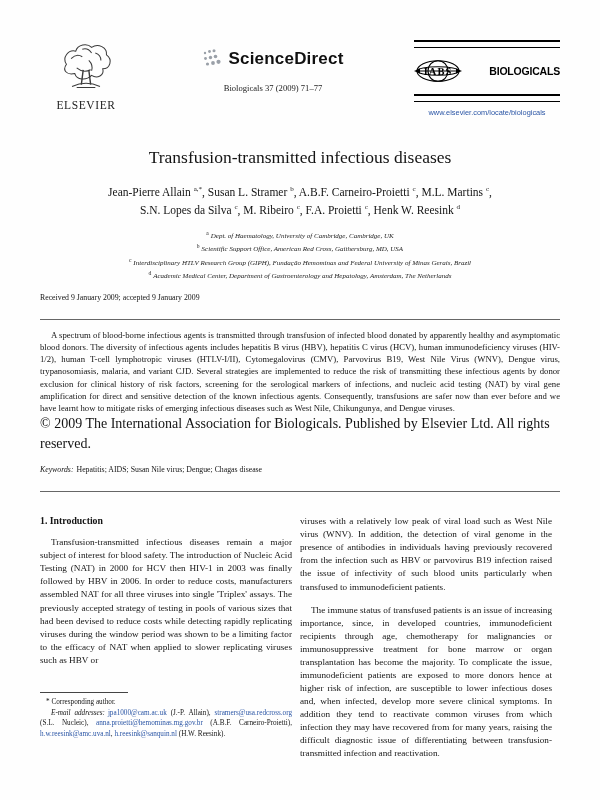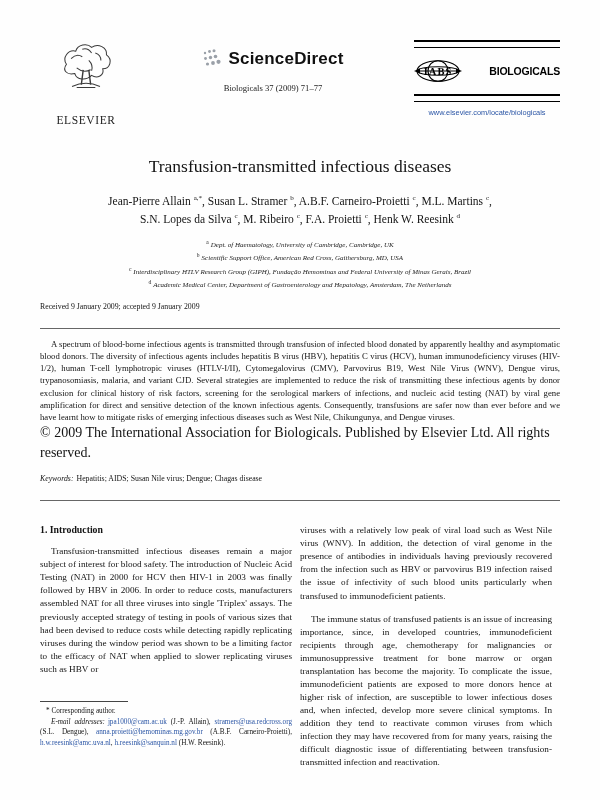--- a/index.html
+++ b/index.html
@@ -4,21 +4,21 @@
 <style>
   html,body{margin:0;padding:0;background:#e9e9e9;}
   .page{
     position:relative;width:600px;height:800px;margin:0 auto;background:#fefefe;
     font-family:"Liberation Serif", serif;color:#141414;box-sizing:border-box;
     padding:40px 40px 0 40px;overflow:hidden;
   }
   
   .hdr{display:flex;justify-content:space-between;align-items:flex-start;}
   .elsevier{width:92px;text-align:center;}
-  .els-word{font-size:11.5px;letter-spacing:.6px;margin-top:16px;color:#222;}
+  .els-word{font-size:11.5px;letter-spacing:.6px;margin-top:1px;color:#222;}
   .hdr-center{flex:1;text-align:center;padding-top:2px;font-family:"Liberation Sans",sans-serif;}
   .avail{font-size:8px;color:#222;}
   .sd-row{display:flex;align-items:center;justify-content:center;margin-top:6px;gap:4px;}
   .sd-word{font-size:17px;font-weight:600;color:#101010;letter-spacing:.2px;}
   .jref{font-family:"Liberation Serif",serif;font-size:8.6px;margin-top:13px;color:#222;}
   .hdr-right{width:146px;display:flex;flex-direction:column;align-items:stretch;}
   .dbl{height:5px;border-top:2.2px solid #000;border-bottom:1.2px solid #000;}
   .iabs-row{display:flex;align-items:center;justify-content:center;gap:5px;margin:10px 0;}
   .iabs-globe{position:relative;width:48px;height:26px;}
   .iabs-globe svg{position:absolute;left:0;top:0;}
@@ -147,21 +147,21 @@
 
   <div class="cols">
     <div class="col">
       <h3 class="sec-h">1. Introduction</h3>
       <p class="body-p indent">Transfusion-transmitted infectious diseases remain a major subject of interest for blood safety. The introduction of Nucleic Acid Testing (NAT) in 2000 for HCV then HIV-1 in 2003 was finally followed by HBV in 2006. In order to reduce costs, manufacturers assembled NAT for all three viruses into single 'Triplex' assays. The previously accepted strategy of testing in pools of various sizes that had been devised to reduce costs while detecting rapidly replicating viruses during the window period was shown to be a limiting factor to the efficacy of NAT when applied to slower replicating viruses such as HBV or</p>
 
       <div class="footnote">
         <div class="fn-rule"></div>
         <div class="fn-corr">* Corresponding author.</div>
         <div class="fn-emails">
-          <span class="em-label">E-mail addresses:</span><a>jpa1000@cam.ac.uk</a><span> (J.-P. Allain), </span><a>stramers@usa.redcross.org</a><span> (S.L. Dengue), </span><a>anna.proietti@hemominas.mg.gov.br</a><span> (A.B.F. Carneiro-Proietti), </span><a>h.w.reesink@amc.uva.nl</a><span>, </span><a>h.reesink@sanquin.nl</a><span> (H.W. Reesink).</span>
+          <span class="em-label">E-mail addresses:</span><a>jpa1000@cam.ac.uk</a><span> (J.-P. Allain), </span><a>stramers@usa.redcross.org</a><span> (S.L. Nucleic), </span><a>anna.proietti@hemominas.mg.gov.br</a><span> (A.B.F. Carneiro-Proietti), </span><a>h.w.reesink@amc.uva.nl</a><span>, </span><a>h.reesink@sanquin.nl</a><span> (H.W. Reesink).</span>
         </div>
       </div>
     </div>
 
     <div class="col">
       <p class="body-p" style="margin-top:8px;">viruses with a relatively low peak of viral load such as West Nile virus (WNV). In addition, the detection of viral genome in the presence of antibodies in individuals having previously recovered from the infection such as HBV or parvovirus B19 infection raised the issue of infectivity of such blood units particularly when transfused to immunodeficient patients.</p>
       <p class="body-p indent">The immune status of transfused patients is an issue of increasing importance, since, in developed countries, immunodeficient recipients through age, chemotherapy for malignancies or immunosuppressive treatment for bone marrow or organ transplantation has become the majority. To complicate the issue, immunodeficient patients are exposed to more donors hence at higher risk of infection, are susceptible to lower infectious doses and, when infected, develop more severe clinical symptoms. In addition they tend to reactivate common viruses from which infection they may have recovered from for many years, raising the difficult diagnostic issue of differentiating between transfusion-transmitted infection and reactivation.</p>
     </div>
   </div>
 

